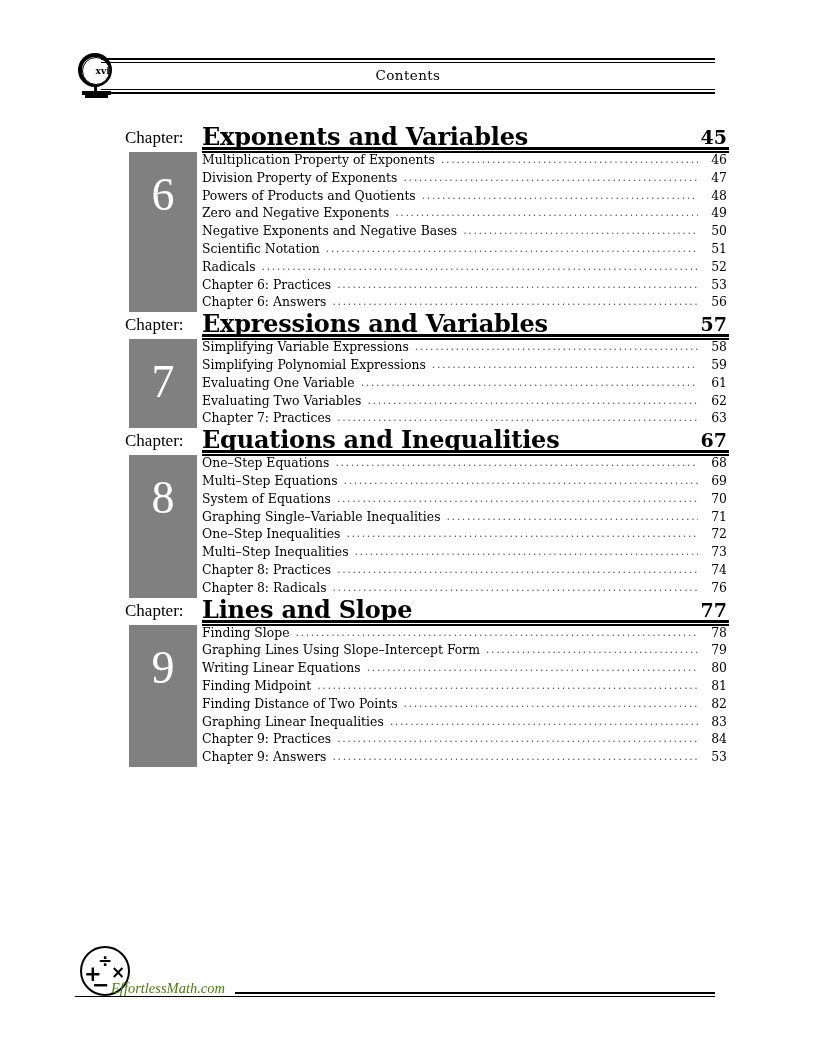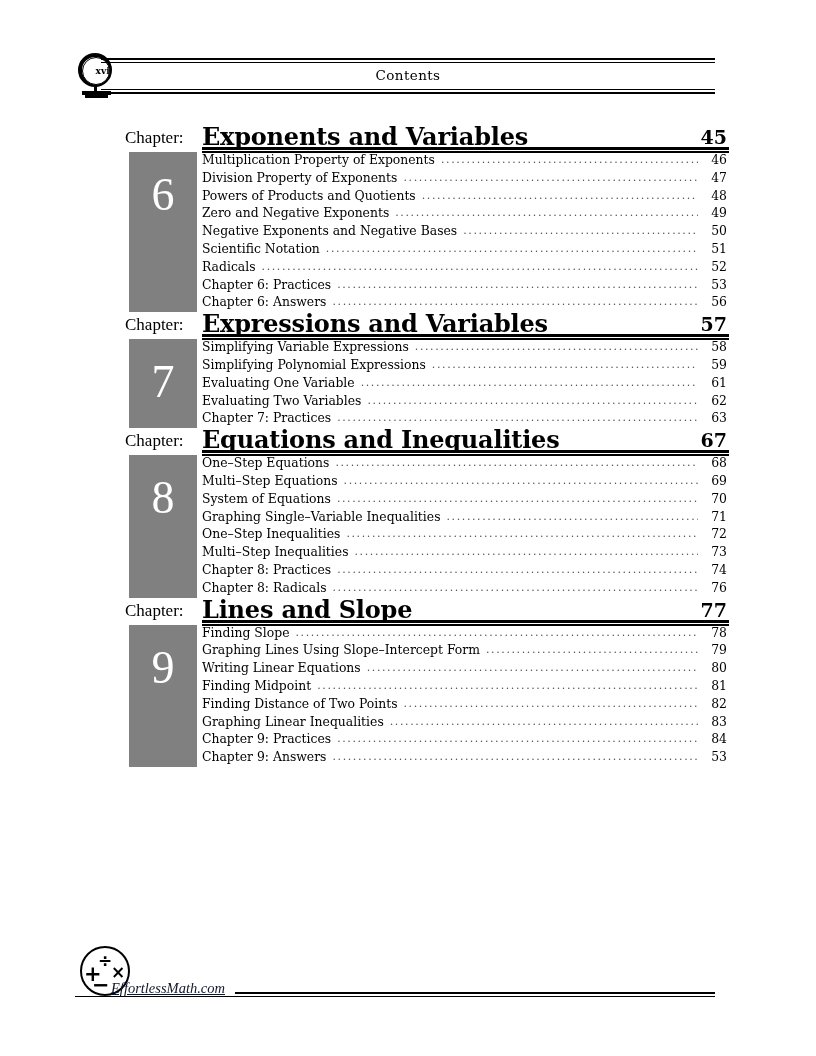--- a/index.html
+++ b/index.html
@@ -287,24 +287,23 @@
   .logo-plus  { left: 6px;  top: 20px; font-size: 21px; }
   .logo-minus { left: 14px; top: 31px; font-size: 21px; }
 
   .footer-brand {
     position: absolute;
     left: 36px;
     top: 38px;
     font-family: "Liberation Serif", serif;
     font-style: italic;
     font-size: 14.5px;
-    color: #0f172a;
+    color: #4d7c0f;
     line-height: 16px;
     white-space: nowrap;
-    text-decoration: underline;
   }
   .footer-rule {
     position: absolute;
     left: 160px;
     right: 0px;
     top: 50px;
     height: 2px;
     background: #000;
   }
   .footer-rule2 {

